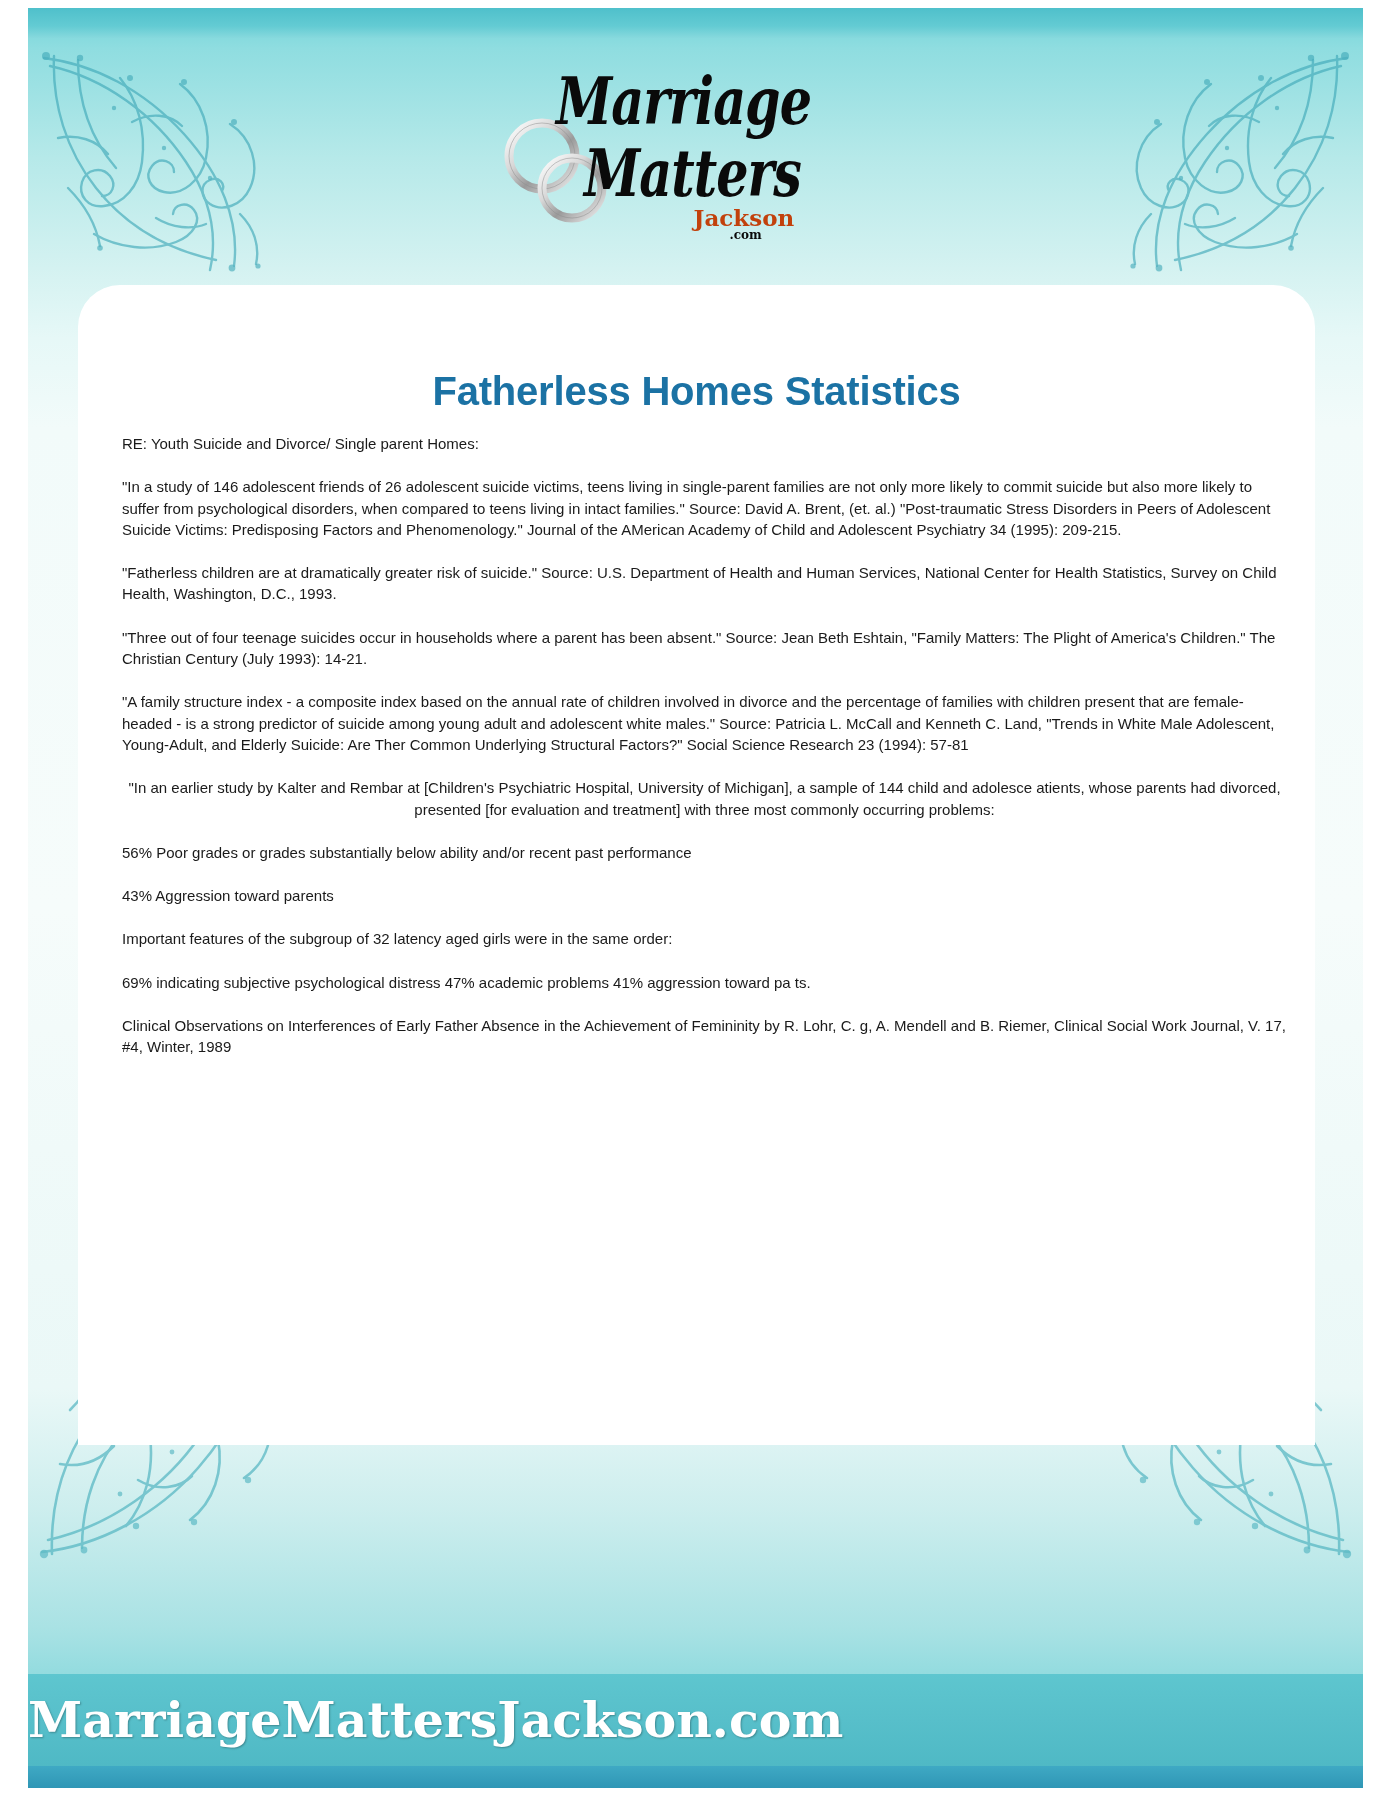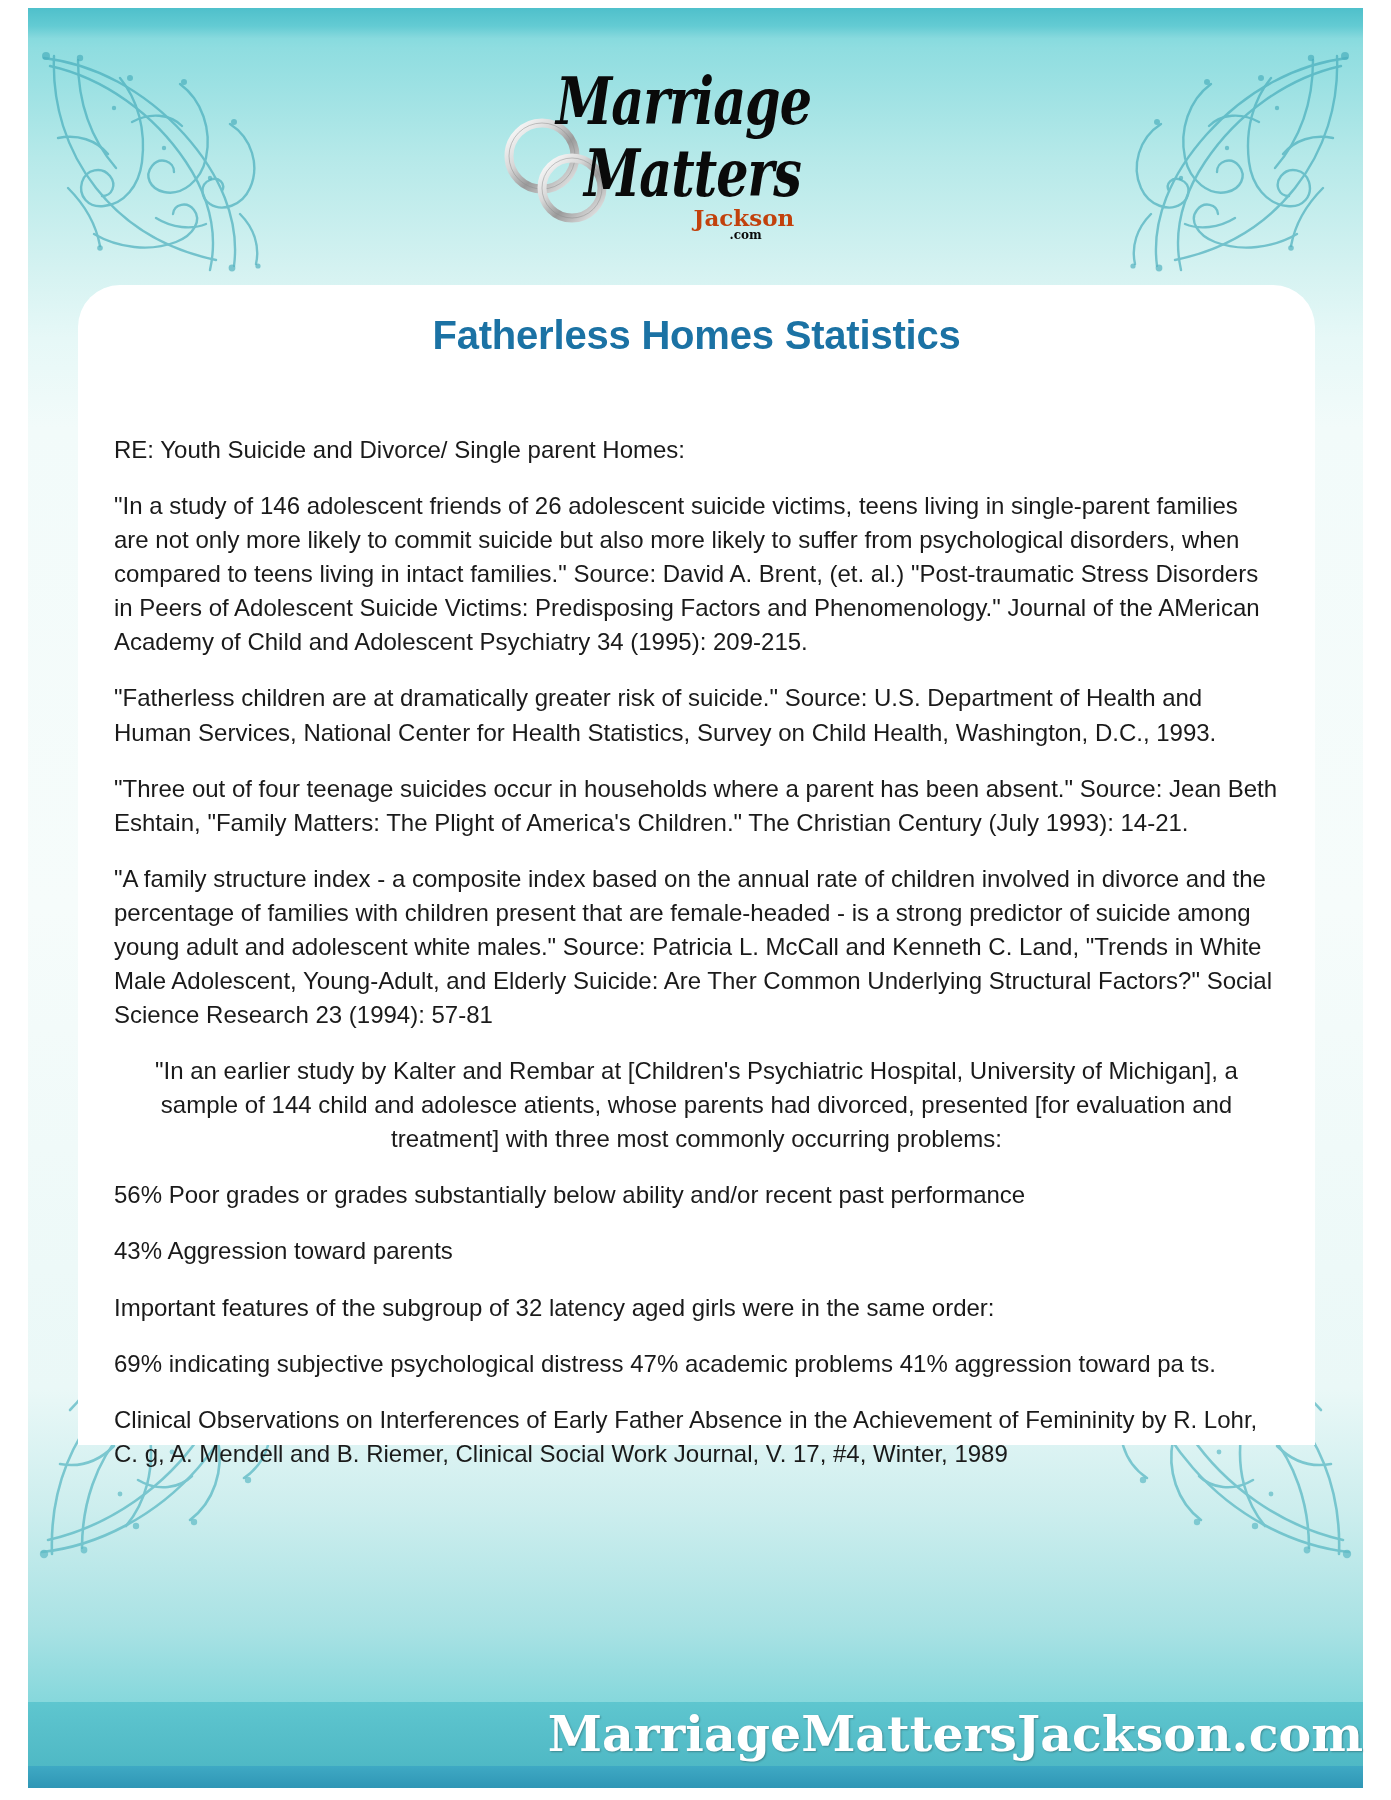--- a/index.html
+++ b/index.html
@@ -157,58 +157,58 @@
     top: 285px;
     width: 1237px;
     height: 1160px;
     background: #ffffff;
     border-top-left-radius: 42px;
     border-top-right-radius: 42px;
   }
 
   .doc-title {
     margin: 0;
-    padding-top: 28px;
+    padding-top: 84px;
     text-align: center;
     font-family: "Liberation Sans", sans-serif;
     font-size: 40px;
     font-weight: 700;
     color: #1b72a4;
     letter-spacing: -0.2px;
   }
 
   .body-text {
     position: absolute;
-    left: 36px;
+    left: 44px;
     top: 148px;
     width: 1165px;
-    font-size: 24px;
+    font-size: 15px;
     line-height: 1.42;
     color: #1a1a1a;
   }
   .body-text p {
     margin: 0 0 22px 0;
   }
   .body-text p.center {
     text-align: center;
     margin-left: 6px;
     margin-right: 6px;
   }
 
   
   .footer-band {
     position: absolute;
     left: 28px;
     bottom: 34px;
     width: 1335px;
-    height: 64px;
+    height: 92px;
     background: linear-gradient(to bottom, #5ec6cf 0%, #57bfca 50%, #4fb9c5 100%);
     display: flex;
     align-items: center;
-    justify-content: flex-end;
+    justify-content: flex-start;
     margin-top: 30px;
   }
   .footer-text {
     font-family: "DejaVu Serif", serif;
     font-size: 49px;
     font-weight: 700;
     color: #ffffff;
     text-shadow: 1px 1px 2px rgba(0,0,0,0.28);
     letter-spacing: 0px;
     white-space: nowrap;

